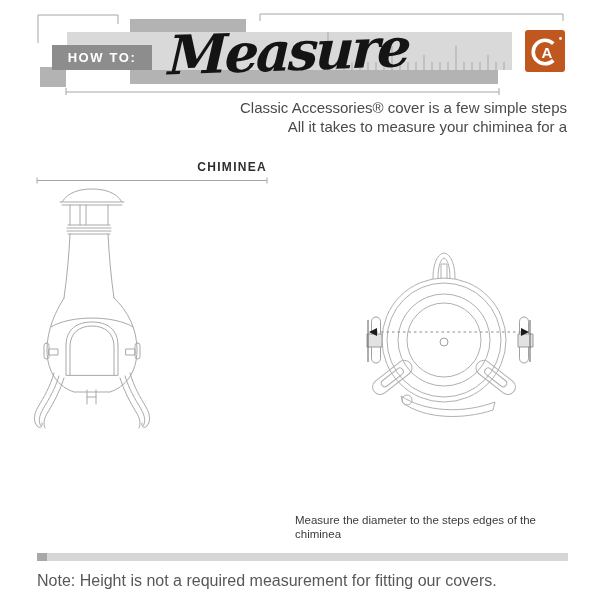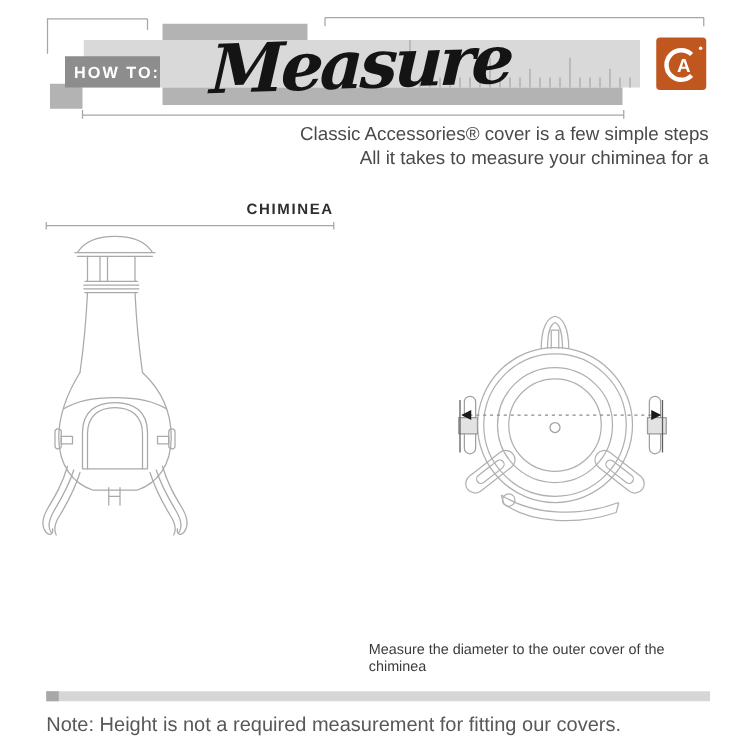--- a/index.html
+++ b/index.html
@@ -5,22 +5,22 @@
   html,body{margin:0;padding:0;background:#fff;}
   #canvas{position:relative;width:600px;height:600px;background:#fff;overflow:hidden;
           font-family:"Liberation Sans",sans-serif;}
   .abs{position:absolute;}
 
   
   .bar-top{left:130px;top:19px;width:116px;height:13px;background:#b3b3b3;}
   .band{left:67px;top:32px;width:445px;height:38px;background:#d9d9d9;}
   .rect-left{left:40px;top:67px;width:26px;height:20px;background:#b3b3b3;}
   .bar-under{left:130px;top:70px;width:368px;height:14px;background:#b3b3b3;}
-  .howto{left:52px;top:45px;width:76px;height:25px;background:#8d8d8d;color:#fff;
-         font-size:13px;font-weight:bold;letter-spacing:1.6px;line-height:25px;text-align:right;z-index:4;}
+  .howto{left:52px;top:45px;width:100px;height:25px;background:#8d8d8d;color:#fff;
+         font-size:13px;font-weight:bold;letter-spacing:1.6px;line-height:25px;text-align:center;z-index:4;}
   .measure-title{left:168px;top:20px;width:200px;text-align:center;z-index:5;
          font-family:"DejaVu Serif","Liberation Serif",serif;font-style:italic;font-weight:bold;
          font-size:54px;line-height:1.2;letter-spacing:-3px;color:#141414;transform:rotate(-2deg) skewX(-4deg);}
   .logo{left:525px;top:30px;width:40px;height:42px;background:#c0571e;border-radius:3px;z-index:5;}
 
   .subtitle{right:33px;top:99px;width:340px;text-align:right;font-size:15px;line-height:18.5px;
             color:#4a4a4a;z-index:3;}
 
   .chim-label{left:37px;top:160px;width:230px;text-align:right;font-size:12px;font-weight:bold;
               letter-spacing:1.3px;color:#2e2e2e;}
@@ -55,21 +55,21 @@
   </div>
 
   <div class="abs subtitle">
     <div>Classic Accessories® cover is a few simple steps</div>
     <div>All it takes to measure your chiminea for a</div>
   </div>
 
   <div class="abs chim-label">CHIMINEA</div>
 
   <div class="abs caption">
-    <div>Measure the diameter to the outer cover of the chiminea</div>
+    <div>Measure the diameter to the steps edges of the chiminea</div>
   </div>
 
   <div class="abs bottom-bar"></div>
   <div class="abs bottom-bar-tip"></div>
   <div class="abs bottom-note">Note: Height is not a required measurement for fitting our covers.</div>
 
   <svg id="lineart" class="abs" width="600" height="600" viewBox="0 0 600 600">
 
     <g stroke="#a6a6a6" stroke-width="1" fill="none">
       <path d="M 38,43 L 38,15 L 118,15 M 118,15 L 118,24"></path>

